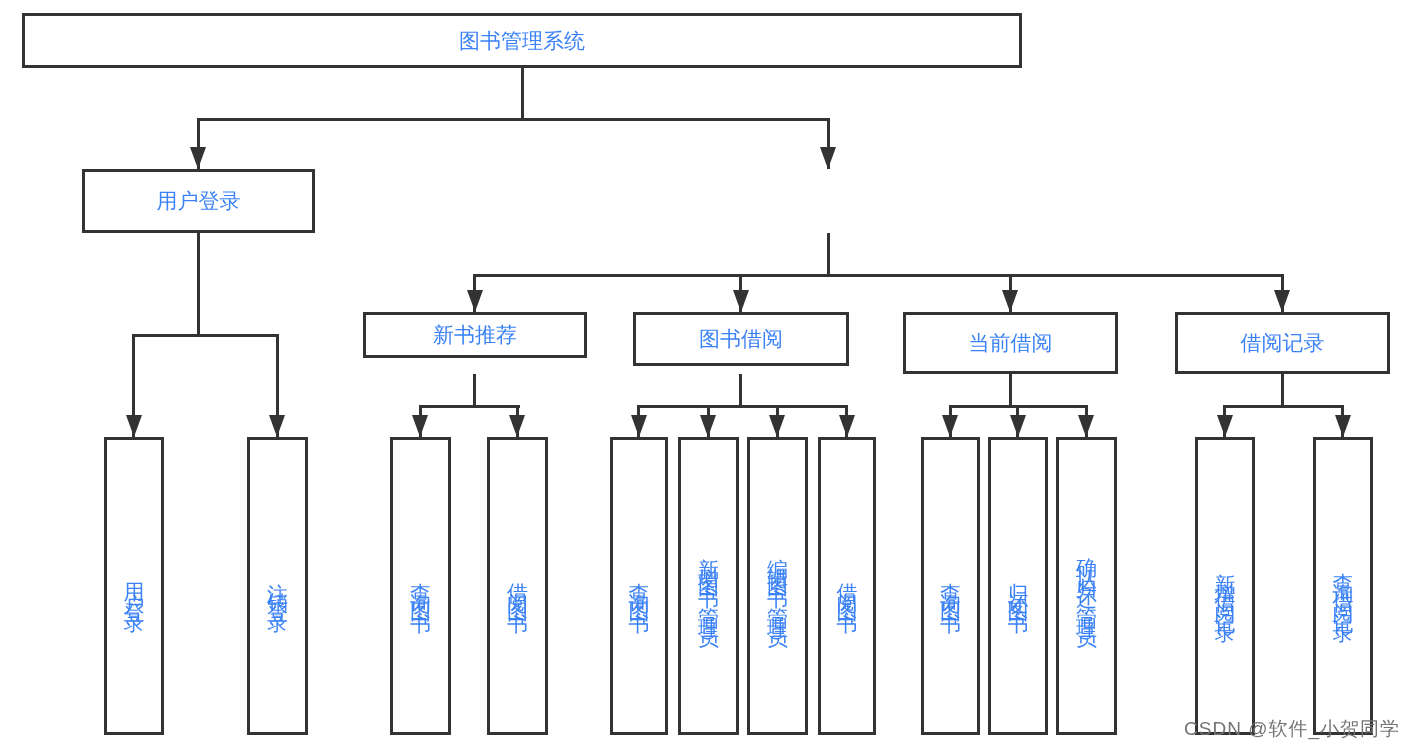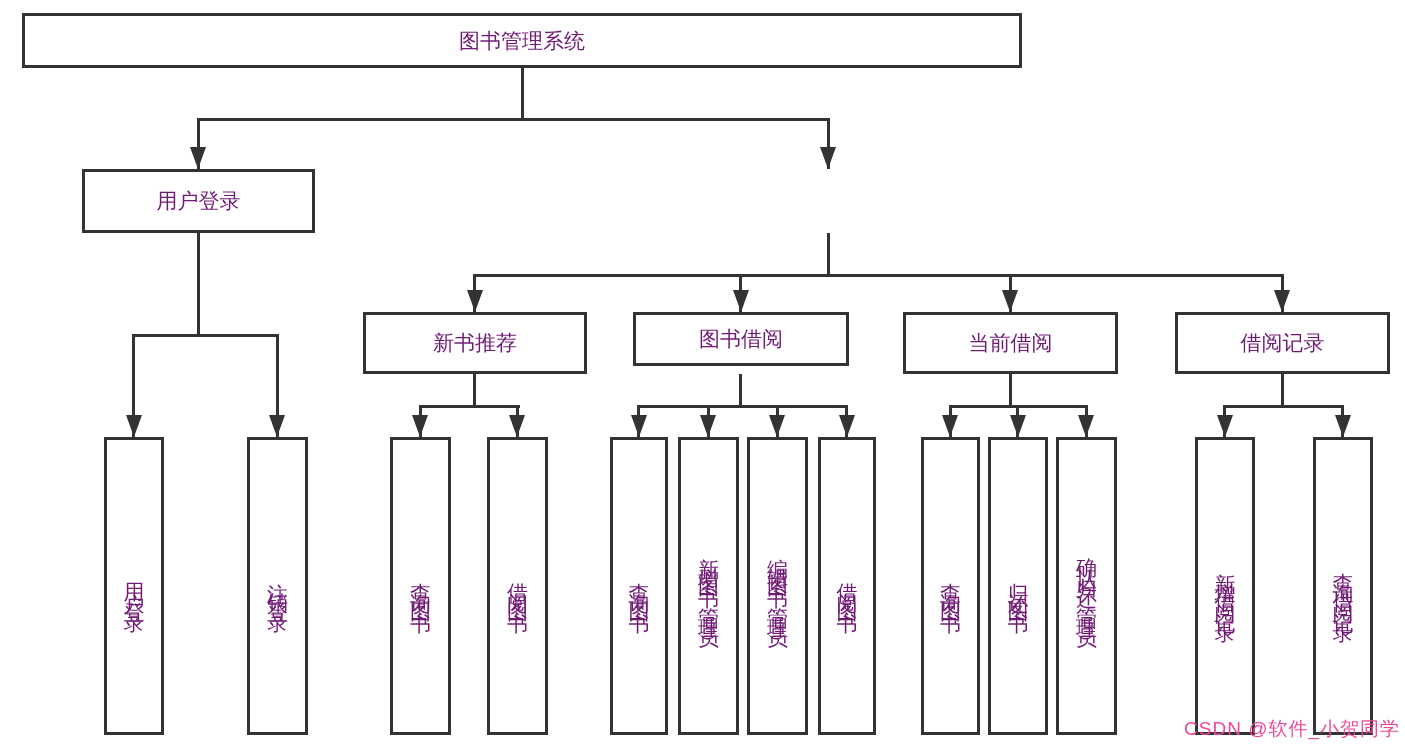--- a/index.html
+++ b/index.html
@@ -4,50 +4,50 @@
 <style>
   html,body{margin:0;padding:0;background:#ffffff;}
   .canvas{
     position:relative;width:1405px;height:747px;background:#ffffff;overflow:hidden;
     font-family:"Liberation Sans","DejaVu Sans",sans-serif;color:#1f1f1f;
   }
   .node{
     position:absolute;box-sizing:border-box;border:3px solid #333333;background:#ffffff;
     display:flex;align-items:center;justify-content:center;
   }
-  .node span{font-size:21px;color:#701a75;white-space:nowrap;}
+  .node span{font-size:21px;color:#3b82f6;white-space:nowrap;}
   .leaf span{
     writing-mode:vertical-rl;text-orientation:mixed;
     letter-spacing:10px;font-size:21px;white-space:normal;
   }
   .vl,.hl{position:absolute;background:#333333;}
   .ar{
     position:absolute;width:0;height:0;
     border-left:8px solid transparent;border-right:8px solid transparent;
     border-top:22px solid #333333;
   }
   .watermark{
-    position:absolute;top:716px;right:5px;font-size:19px;color:#ec4899;
+    position:absolute;top:716px;right:5px;font-size:19px;color:#737373;
     letter-spacing:1px;z-index:5;
   }
 </style>
 </head>
 <body>
 
 <div class="canvas">
 
   <div class="node" style="left:22px;top:13px;width:1000px;height:55px">
       <span>图书管理系统</span>
     </div>
 
   <div class="node" style="left:82px;top:169px;width:233px;height:64px">
       <span>用户登录</span>
     </div>
 
-  <div class="node" style="left:363px;top:312px;width:224px;height:62px">
+  <div class="node" style="left:363px;top:312px;width:224px;height:46px">
       <span>新书推荐</span>
     </div>
   <div class="node" style="left:633px;top:312px;width:216px;height:54px">
       <span>图书借阅</span>
     </div>
   <div class="node" style="left:903px;top:312px;width:215px;height:62px">
       <span>当前借阅</span>
     </div>
   <div class="node" style="left:1175px;top:312px;width:215px;height:62px">
       <span>借阅记录</span>

